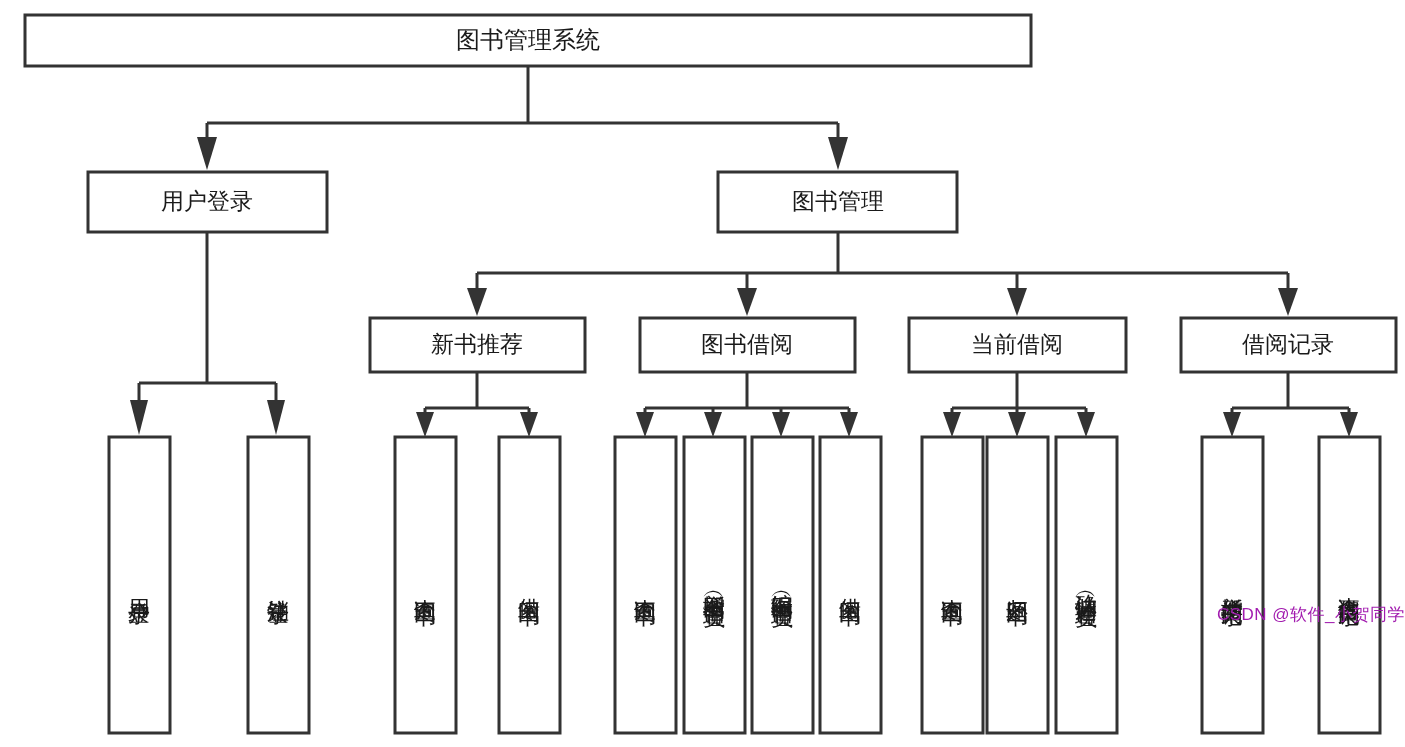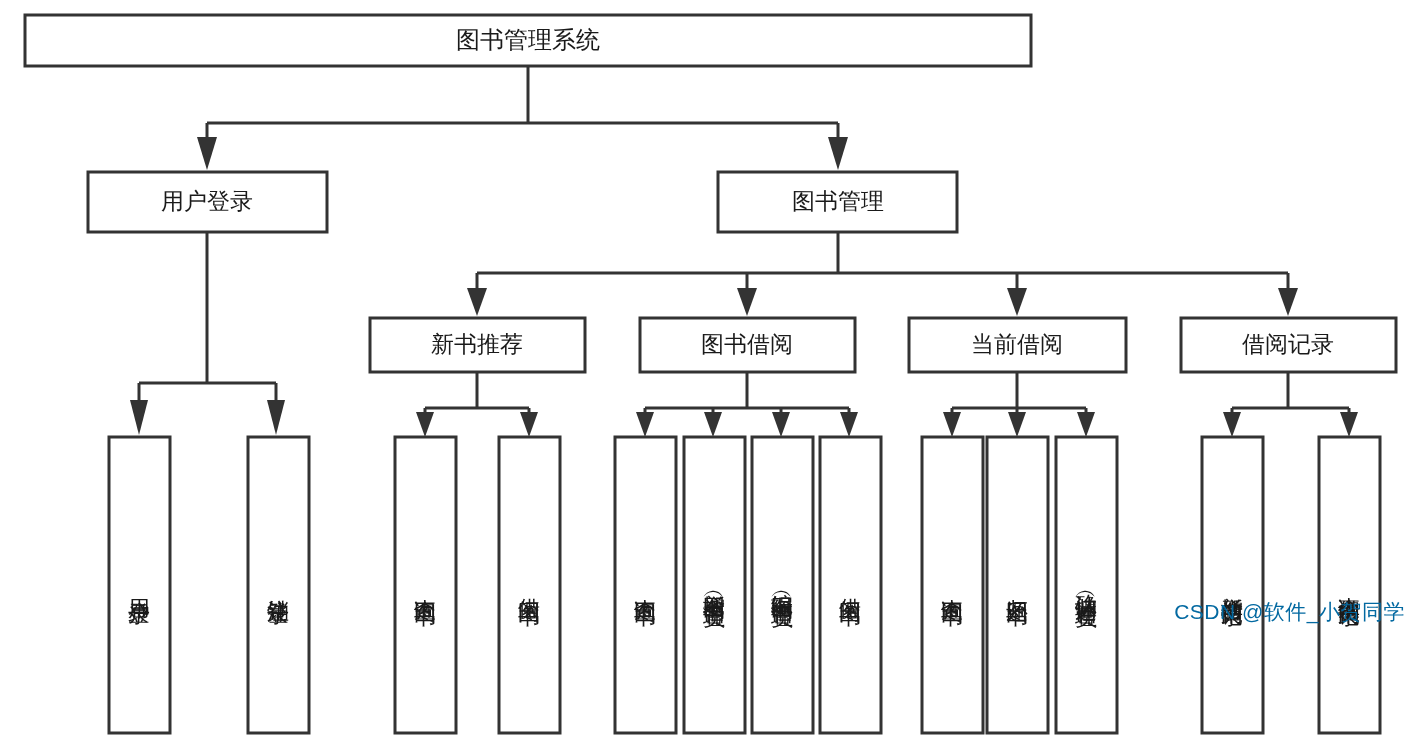--- a/index.html
+++ b/index.html
@@ -77,22 +77,22 @@
     letter-spacing: 2px;
     color: #1a1a1a;
     text-align: center;
     white-space: nowrap;
   }
   .watermark {
     position: absolute;
     right: 8px;
     bottom: 6px;
     font-family: "Liberation Sans", "DejaVu Sans", sans-serif;
-    font-size: 21px;
-    color: #0369a1;
+    font-size: 17px;
+    color: #a21caf;
     letter-spacing: 0.5px;
     user-select: none;
     pointer-events: none;
   }
 </style>
 </head>
 <body>
 
 <div id="diagram-root">
   <svg class="diagram" viewBox="0 0 1405 747" xmlns="http://www.w3.org/2000/svg">

